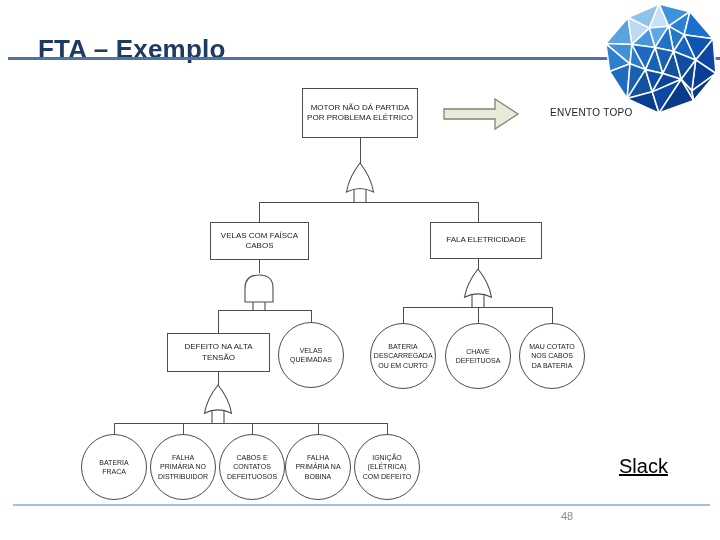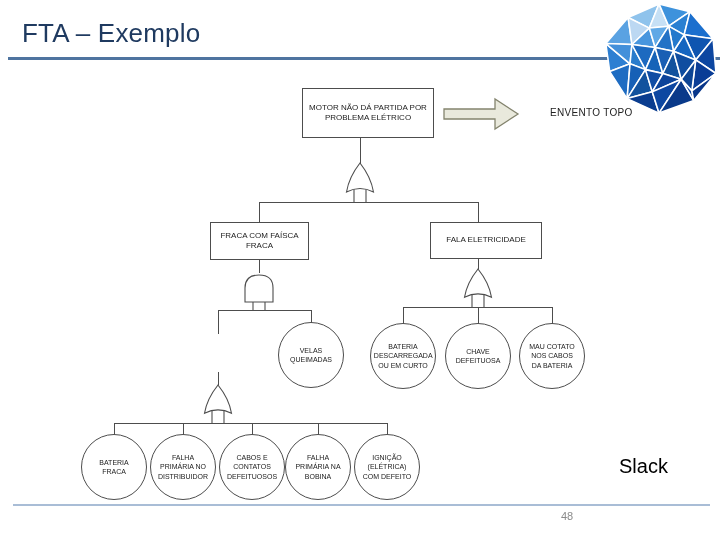--- a/index.html
+++ b/index.html
@@ -2,22 +2,22 @@
 <html style="--title-text: #1f3a60; --title-underline: #4f74a0; --footer-line: #a9bdd6; --diagram-line: #4d4d4d; --arrow-fill: #e9e9dc; --arrow-border: #84846e; --logo-blue-dark: #0d47a1; --logo-blue: #1565c0; --logo-blue-light: #7cb9ea;"><head>
 <meta charset="utf-8">
 <style>
   html,body{margin:0;padding:0;background:#e8e8e8;}
   #slide{
     position:relative; width:720px; height:540px; background:#ffffff;
     font-family:"Liberation Sans", sans-serif; overflow:hidden;
   }
   
   .slide-title{
-    position:absolute; left:22px; top:18px; margin:0;
-    font-size:26px; font-weight:normal; color:var(--title-text,#1f3a60);
+    position:absolute; left:22px; top:18px; margin:16px;
+    font-size:26px; font-weight:bold; color:var(--title-text,#1f3a60);
     letter-spacing:0.2px;
   }
   .title-underline{
     position:absolute; left:8px; top:57px; width:712px; height:3px;
     background:var(--title-underline,#4f74a0);
   }
   
   .logo{ position:absolute; left:598px; top:2px; width:122px; height:114px; z-index:3; }
   
   .box{
@@ -38,21 +38,21 @@
   .gate path{ fill:#fff; stroke:var(--diagram-line,#4d4d4d); stroke-width:1.1; }
   .gate line{ stroke:var(--diagram-line,#4d4d4d); stroke-width:1.1; }
   
   .top-arrow{ position:absolute; left:442px; top:95px; width:78px; height:38px; }
   .arrow-label{
     position:absolute; left:528px; top:107px; font-size:10px; color:#222222;
     letter-spacing:0.3px;
     margin-left:22px;
   }
   
-  .credit{ position:absolute; left:619px; top:455px; font-size:20px; color:#000; }
+  .credit{ position:absolute; left:619px; top:455px; font-size:20px; color:#000;text-decoration:underline; }
   .footer-line{
     position:absolute; left:13px; top:504px; width:697px; height:2px;
     background:var(--footer-line,#a9bdd6);
   }
   .page-number{ position:absolute; left:561px; top:510px; font-size:11px; color:#8a8a8a; }
 </style>
 </head>
 <body>
 
 <div id="slide">
@@ -92,21 +92,21 @@
       <polygon points="48,70 55,93 66,74" fill="#0f4da4"></polygon>
       <polygon points="66,74 55,93 85,80" fill="#0c449a"></polygon>
       <polygon points="29,100 62,115 55,93" fill="#0a3d8f"></polygon>
       <polygon points="55,93 62,115 85,80" fill="#0d47a1"></polygon>
       <polygon points="85,80 62,115 98,102" fill="#0a3a8a"></polygon>
       <polygon points="85,80 98,102 96,92" fill="#0d47a1"></polygon>
       <polygon points="96,92 98,102 121,74" fill="#08368a"></polygon>
     </g>
   </svg>
 
-  <div class="box" style="left:302px; top:88px; width:132px; height:50px;">
+  <div class="box" style="left:302px; top:88px; width:116px; height:50px;">
     <span>MOTOR NÃO DÁ PARTIDA POR PROBLEMA ELÉTRICO</span>
   </div>
 
   <svg class="top-arrow" viewBox="0 0 78 38">
     <polygon points="2,14 53,14 53,4 76,19 53,34 53,24 2,24" style="fill:var(--arrow-fill,#e9e9dc); stroke:var(--arrow-border,#84846e); stroke-width:1.3;"></polygon>
   </svg>
   <div class="arrow-label">ENVENTO TOPO</div>
 
   <div class="vline" style="left:360px; top:138px; height:26px;"></div>
 
@@ -114,36 +114,39 @@
     <line x1="11" y1="26" x2="11" y2="40"></line>
     <line x1="23" y1="26" x2="23" y2="40"></line>
     <path d="M17 1 Q6 15 3.5 30 Q17 23 30.5 30 Q28 15 17 1 Z"></path>
   </svg>
 
   <div class="hline" style="left:259px; top:202px; width:220px;"></div>
   <div class="vline" style="left:259px; top:202px; height:21px;"></div>
   <div class="vline" style="left:478px; top:202px; height:21px;"></div>
 
   <div class="box" style="left:210px; top:222px; width:99px; height:38px;">
-    <span>FRACA COM FAÍSCA FRACA</span>
+    <span>VELAS COM FAÍSCA CABOS</span>
   </div>
   <div class="box" style="left:430px; top:222px; width:112px; height:37px;">
     <span>FALA ELETRICIDADE</span>
   </div>
 
   <div class="vline" style="left:259px; top:260px; height:13px;"></div>
   <svg class="gate" style="left:241px; top:272px; width:36px; height:38px;" viewBox="0 0 36 38" preserveAspectRatio="none">
     <line x1="12" y1="28" x2="12" y2="38"></line>
     <line x1="24" y1="28" x2="24" y2="38"></line>
     <path d="M4 30 V16 Q4 3 18 3 Q32 3 32 16 V30 Z"></path>
   </svg>
   <div class="hline" style="left:218px; top:310px; width:94px;"></div>
   <div class="vline" style="left:218px; top:310px; height:24px;"></div>
   <div class="vline" style="left:311px; top:310px; height:14px;"></div>
 
+  <div class="box" style="left:167px; top:333px; width:103px; height:39px;">
+    <span>DEFEITO NA ALTA TENSÃO</span>
+  </div>
   <div class="circle" style="left:278px; top:322px;">
     <span>VELAS QUEIMADAS</span>
   </div>
 
   <div class="vline" style="left:478px; top:258px; height:11px;"></div>
   <svg class="gate" style="left:461px; top:268px; width:34px; height:39px;" viewBox="0 0 34 40" preserveAspectRatio="none">
     <line x1="11" y1="26" x2="11" y2="40"></line>
     <line x1="23" y1="26" x2="23" y2="40"></line>
     <path d="M17 1 Q6 15 3.5 30 Q17 23 30.5 30 Q28 15 17 1 Z"></path>
   </svg>

